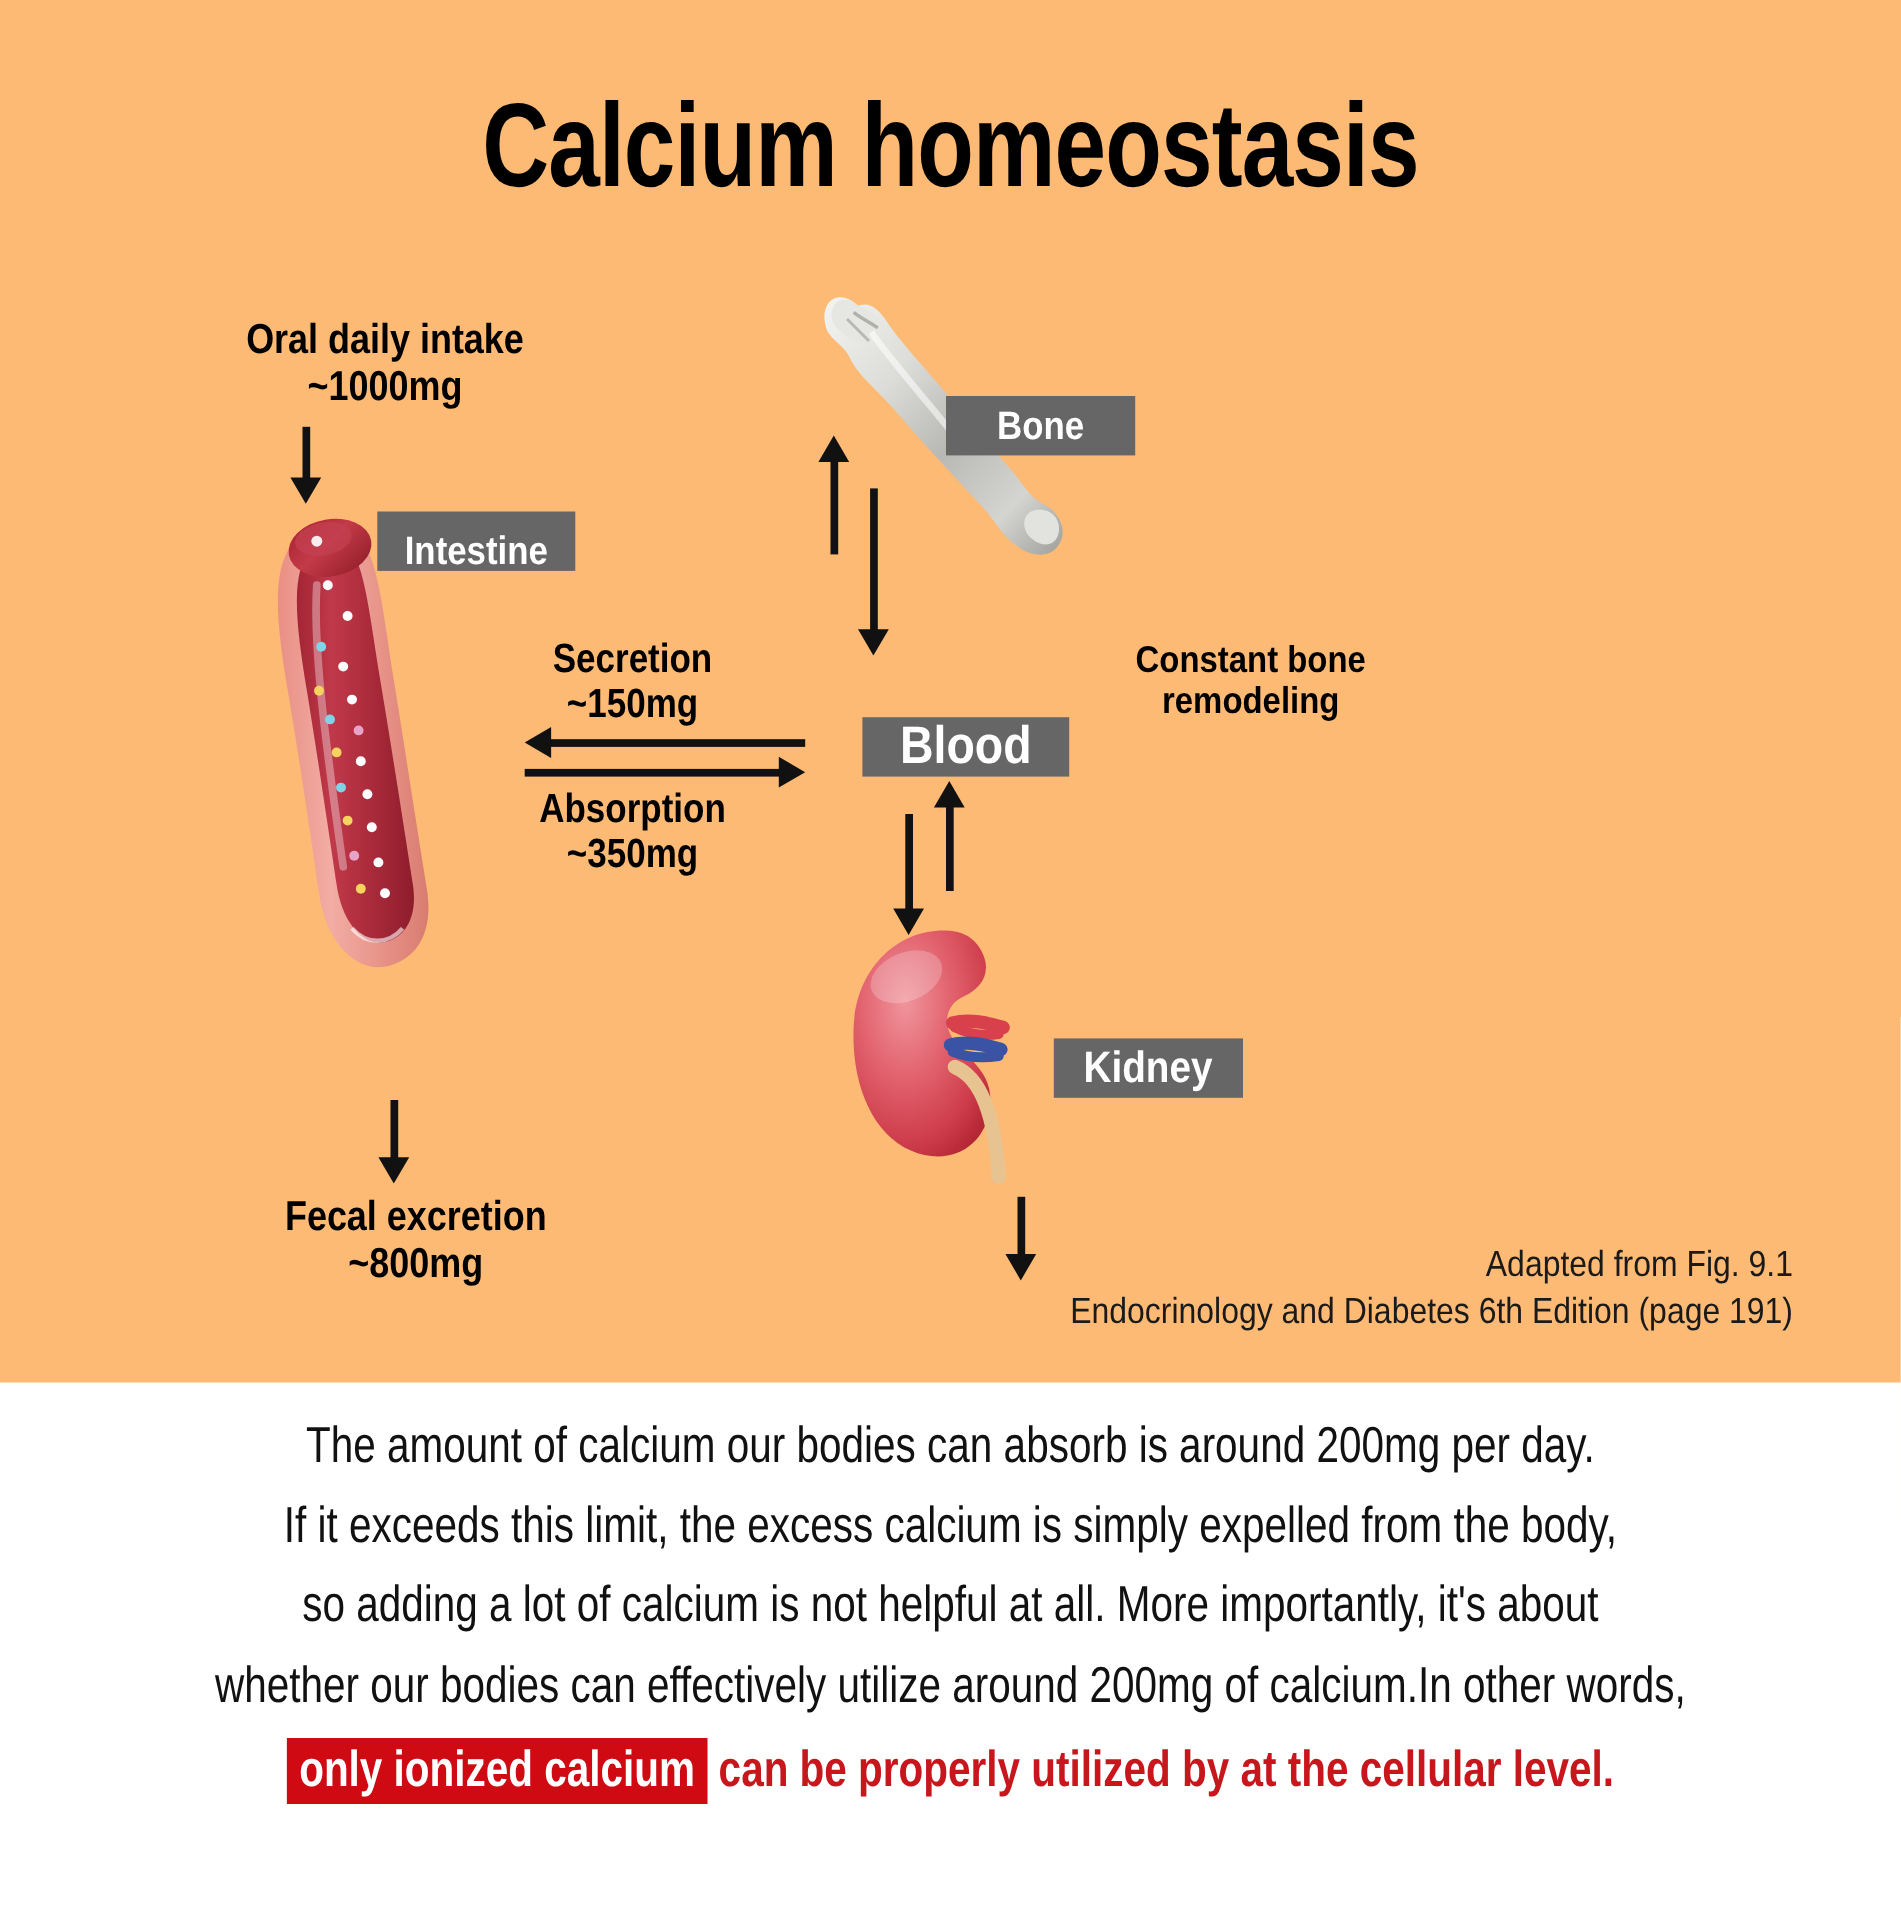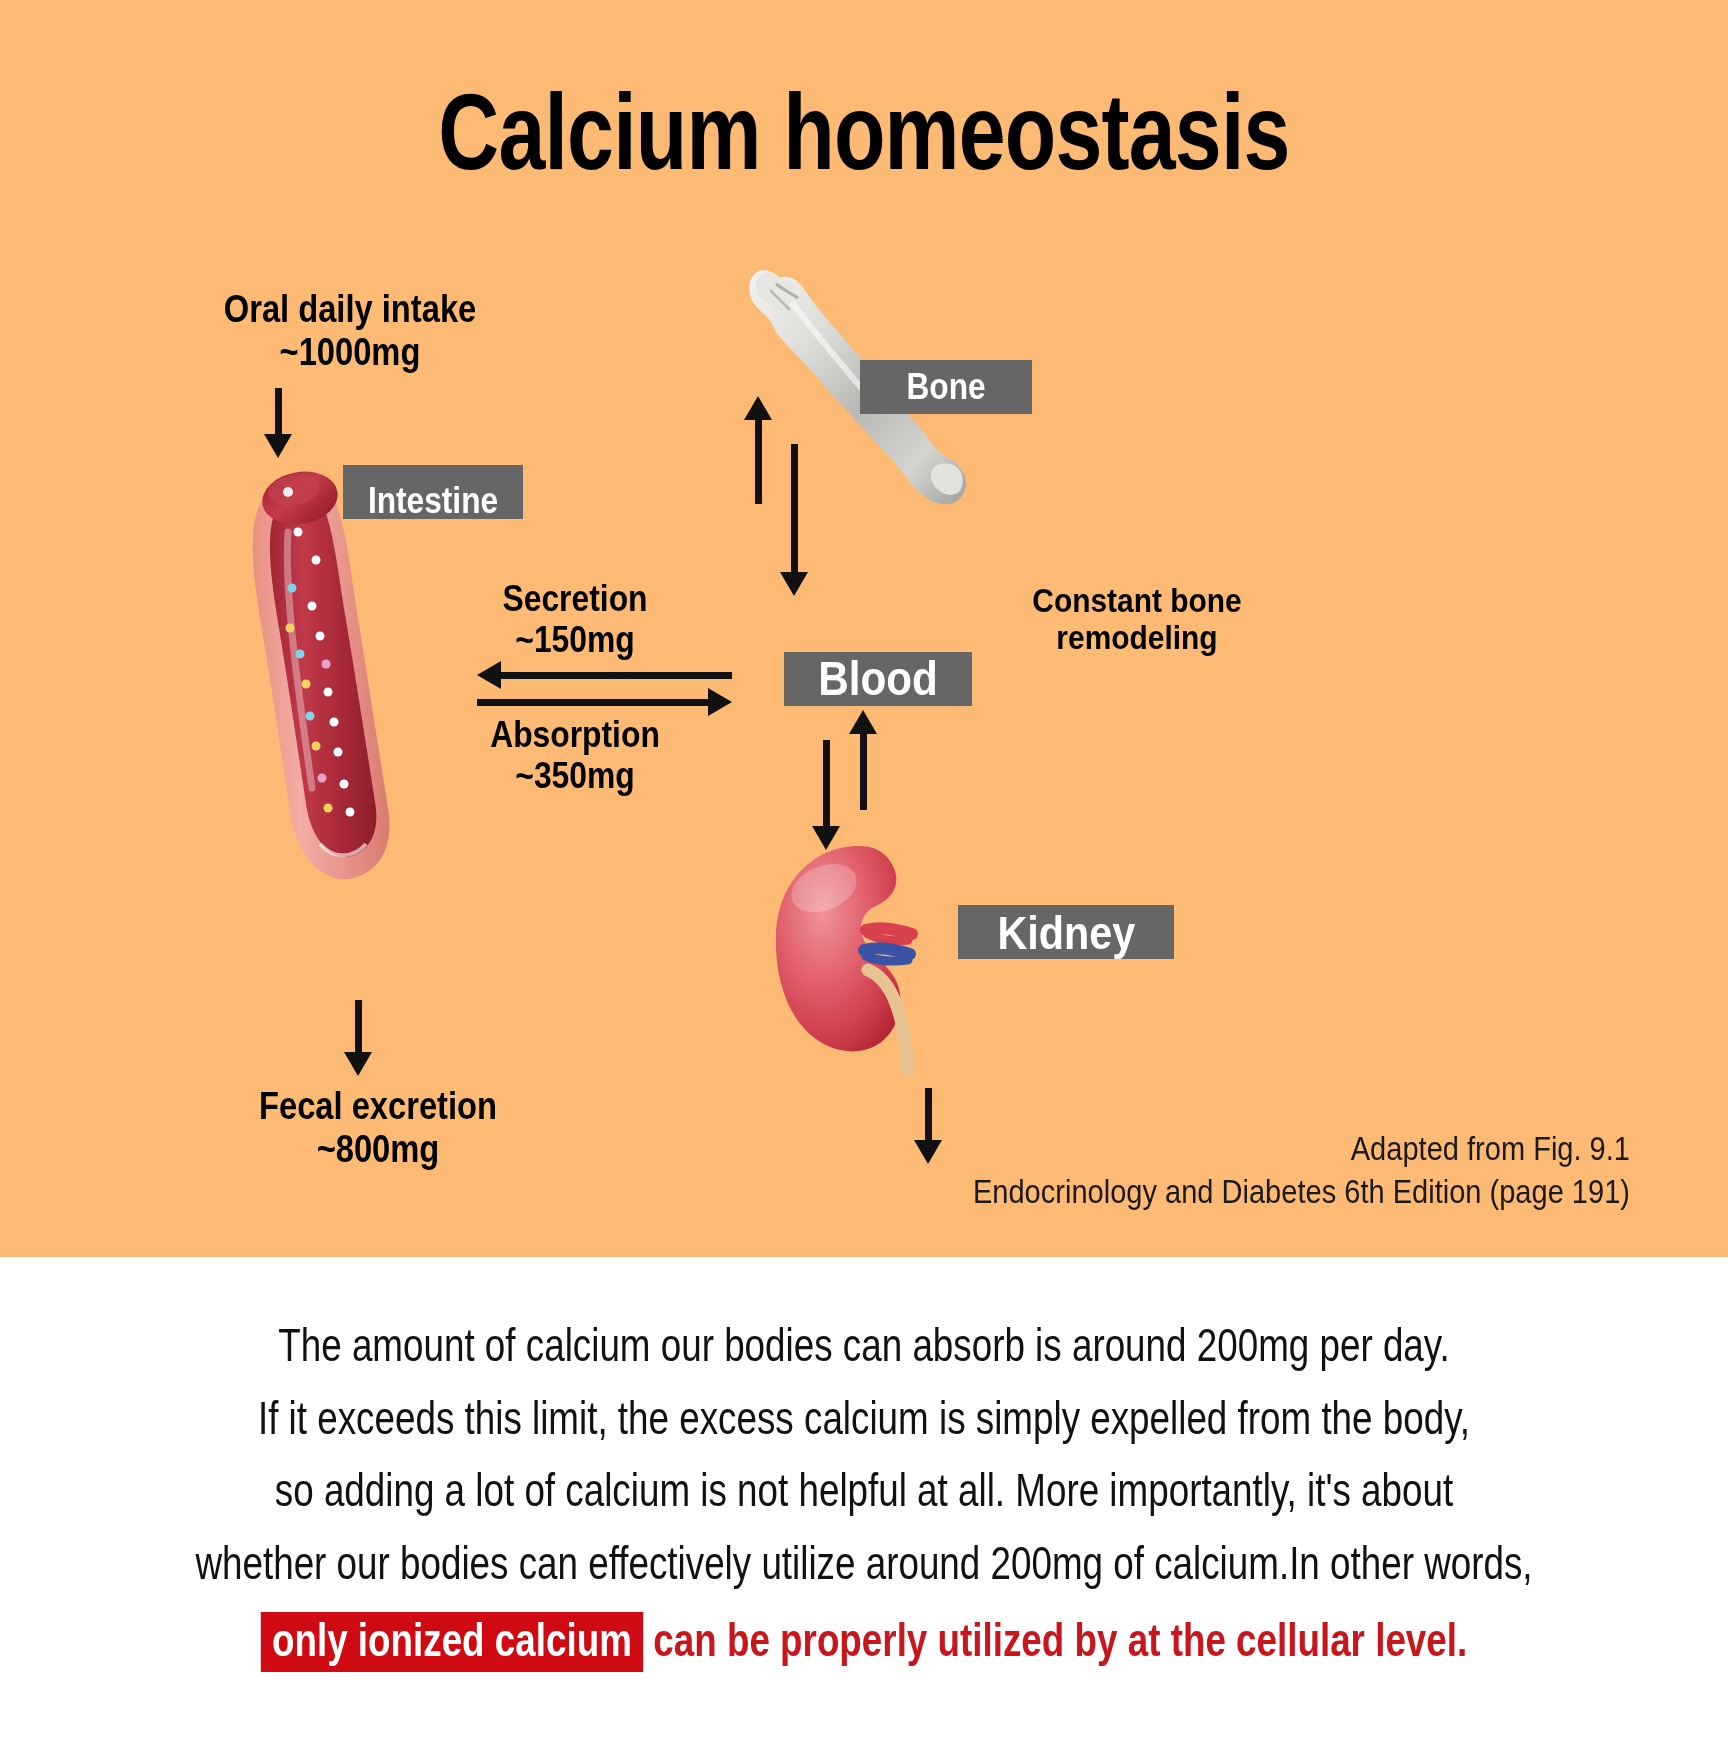--- a/index.html
+++ b/index.html
@@ -152,21 +152,21 @@
     transform-origin: right top;
   }
 
   
   #caption {
     position: absolute;
     left: 0; top: 1257px;
     width: 1728px;
     height: 483px;
     background: #ffffff;
-    padding-top: 52px;
+    padding-top: 20px;
     text-align: center;
   }
   #caption p {
     font-size: 46px;
     line-height: 1.58;
     color: #111;
     transform: scaleX(0.80);
   }
   #caption .hl-line { margin-top: 4px; }
   .hl-box {
@@ -349,21 +349,21 @@
 
       <path d="M104 92 C120 88 136 92 150 96" stroke="#d8404c" stroke-width="12" fill="none" stroke-linecap="round"></path>
       <path d="M106 96 C118 102 132 104 146 102" stroke="#d8404c" stroke-width="9" fill="none" stroke-linecap="round"></path>
 
       <path d="M102 112 C118 108 134 112 148 116" stroke="#3a53a4" stroke-width="12" fill="none" stroke-linecap="round"></path>
       <path d="M104 118 C118 124 132 124 146 122" stroke="#3a53a4" stroke-width="9" fill="none" stroke-linecap="round"></path>
 
       <path d="M106 132 C126 140 142 168 146 232" stroke="#e8c392" stroke-width="13" fill="none" stroke-linecap="round"></path>
     </svg>
 
-    <div class="chip" style="left:958px; top:905px; width:216px; height:54px; font-size:47px;">
+    <div class="chip" style="left:958px; top:944px; width:172px; height:54px; font-size:40px;">
       <span>Kidney</span>
     </div>
 
     <div class="arrow-v" style="left:910px; top:1088px; width:36px; height:76px;">
       <div class="shaft-v" style="height:54px;"></div>
       <div class="head-down"></div>
     </div>
 
     <div class="arrow-v" style="left:340px; top:1000px; width:36px; height:76px;">
       <div class="shaft-v" style="height:54px;"></div>

